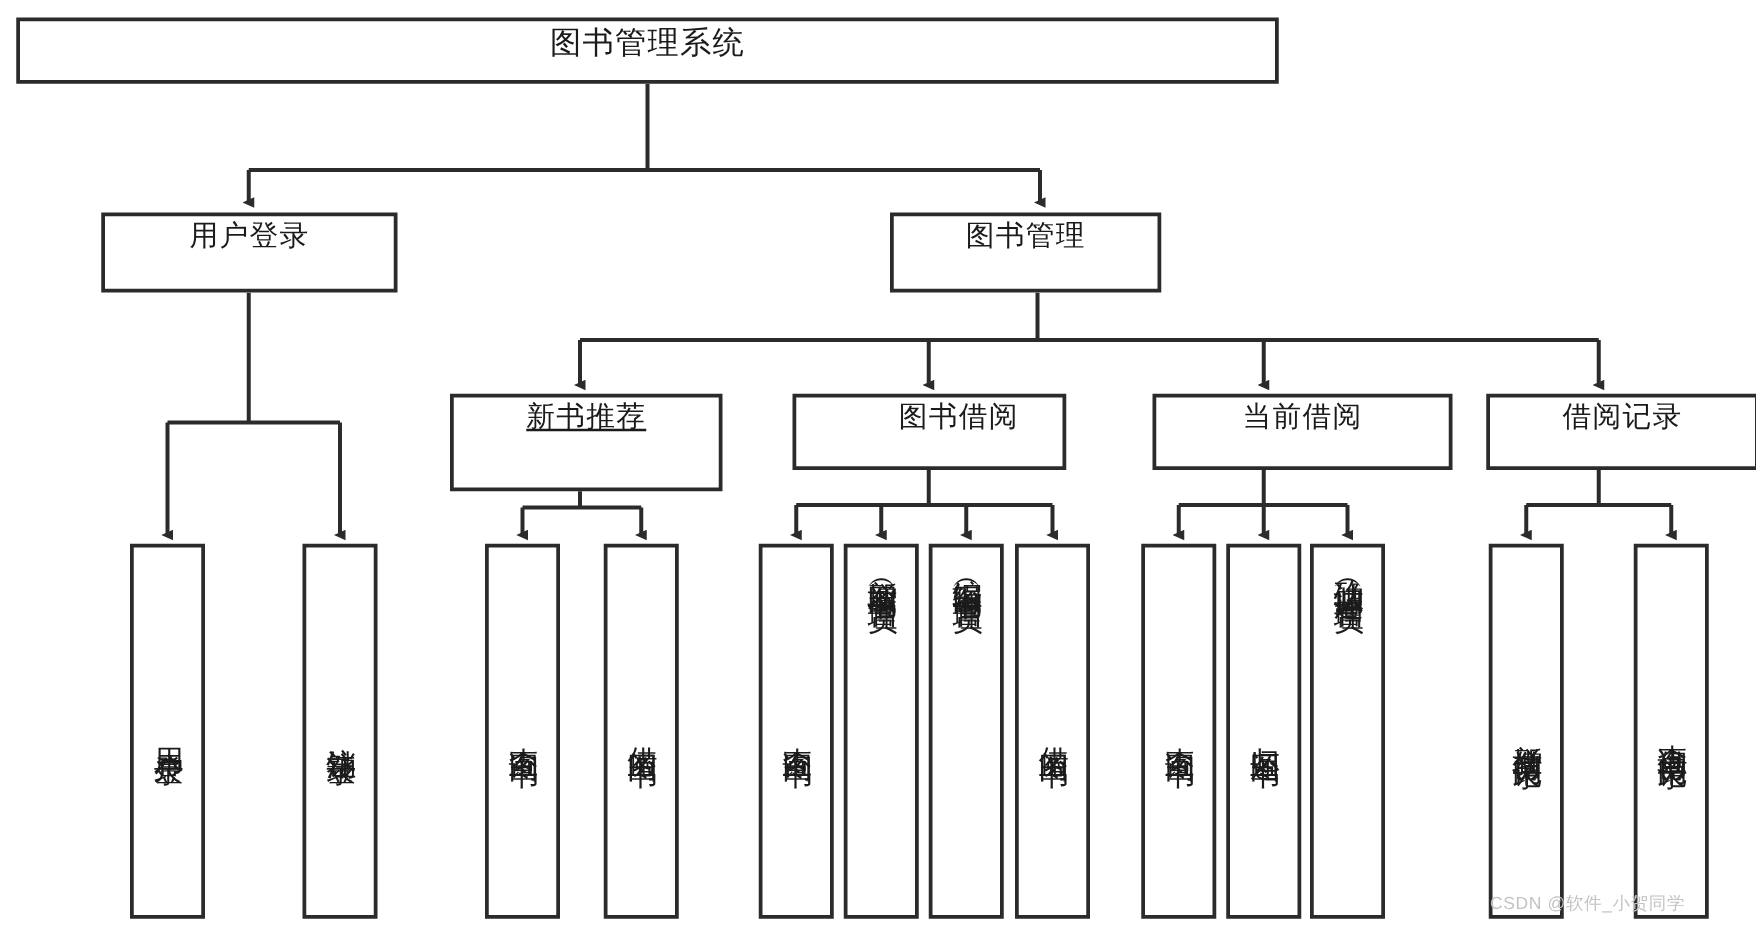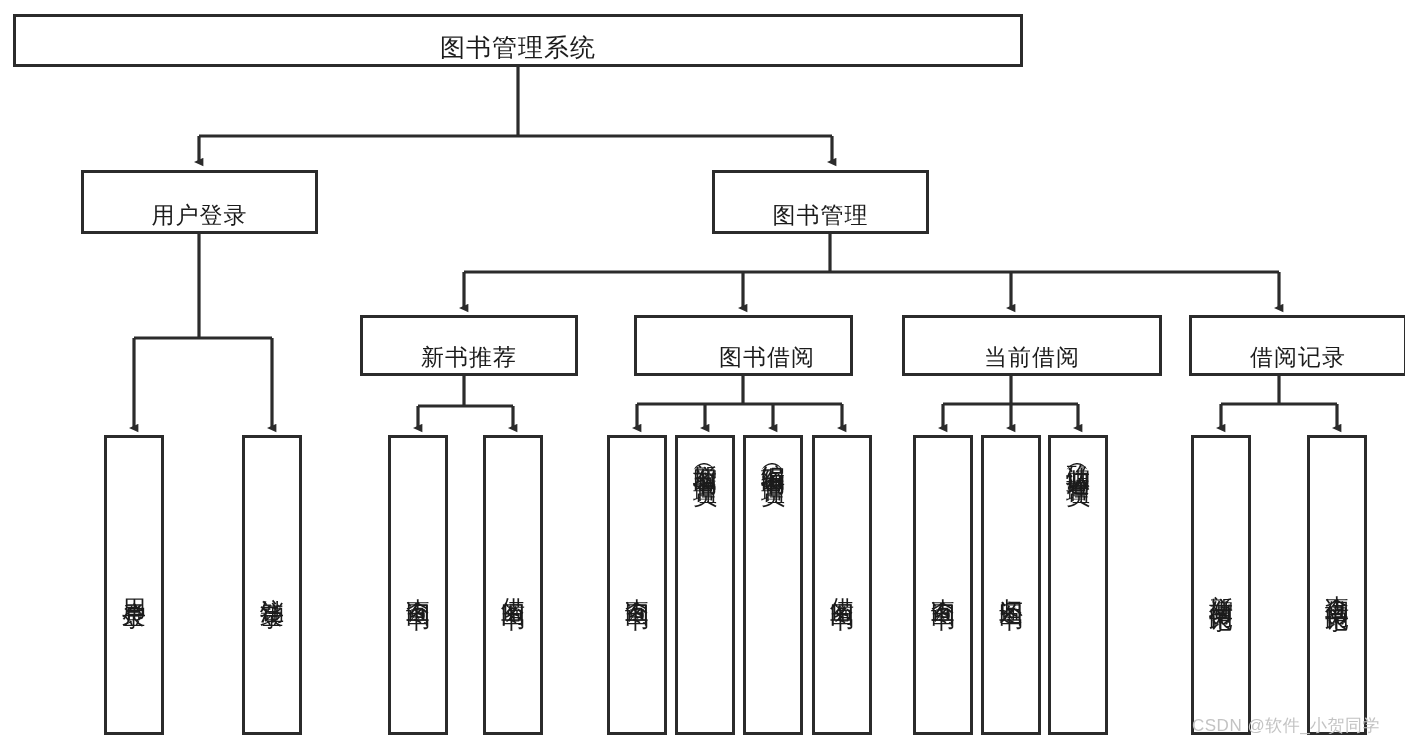--- a/index.html
+++ b/index.html
@@ -24,21 +24,21 @@
     width: 1405px;
     height: 747px;
     pointer-events: none;
   }
   .node {
     position: absolute;
     box-sizing: border-box;
     background: #ffffff;
     border: 3px solid #2b2b2b;
     display: flex;
-    align-items: flex-end;
+    align-items: flex-start;
     justify-content: center;
     color: #1b1b1b;
     z-index: 2;
   }
   .node.root {
     font-size: 25px;
     letter-spacing: 1px;
   }
   .node.level1 {
     font-size: 23px;
@@ -61,21 +61,21 @@
   }
   .vtext {
     writing-mode: vertical-rl;
     text-orientation: upright;
     letter-spacing: 3px;
     white-space: nowrap;
     display: block;
   }
   .watermark {
     position: absolute;
-    font-size: 17px;
+    font-size: 14px;
     color: #c3c3c3;
     white-space: nowrap;
     z-index: 5;
     letter-spacing: 0.5px;
   }
 </style>
 </head>
 <body>
 
 <div id="canvas">
@@ -134,27 +134,27 @@
     <span>图书管理系统</span>
   </div>
 
   <div class="node level1" style="left:81px;top:170px;width:237px;height:64px;">
     <span>用户登录</span>
   </div>
   <div class="node level1" style="left:712px;top:170px;width:217px;height:64px;">
     <span>图书管理</span>
   </div>
 
-  <div class="node level2" style="left:360px;top:315px;width:218px;height:61px;">
+  <div class="node level2" style="left:360px;top:315px;width:218px;height:78px;text-decoration:underline;">
     <span>新书推荐</span>
   </div>
   <div class="node level2" style="left:634px;top:315px;width:219px;height:61px;padding-left:47px;">
     <span>图书借阅</span>
   </div>
-  <div class="node level2" style="left:902px;top:315px;width:260px;height:61px;">
+  <div class="node level2" style="left:922px;top:315px;width:240px;height:61px;">
     <span>当前借阅</span>
   </div>
   <div class="node level2" style="left:1170px;top:315px;width:218px;height:61px;margin-left:19px;">
     <span>借阅记录</span>
   </div>
 
   <div class="node leaf center-text" style="left:104px;top:435px;width:60px;height:300px;">
     <span class="vtext">用户登录</span>
   </div>
   <div class="node leaf center-text" style="left:242px;top:435px;width:60px;height:300px;">

